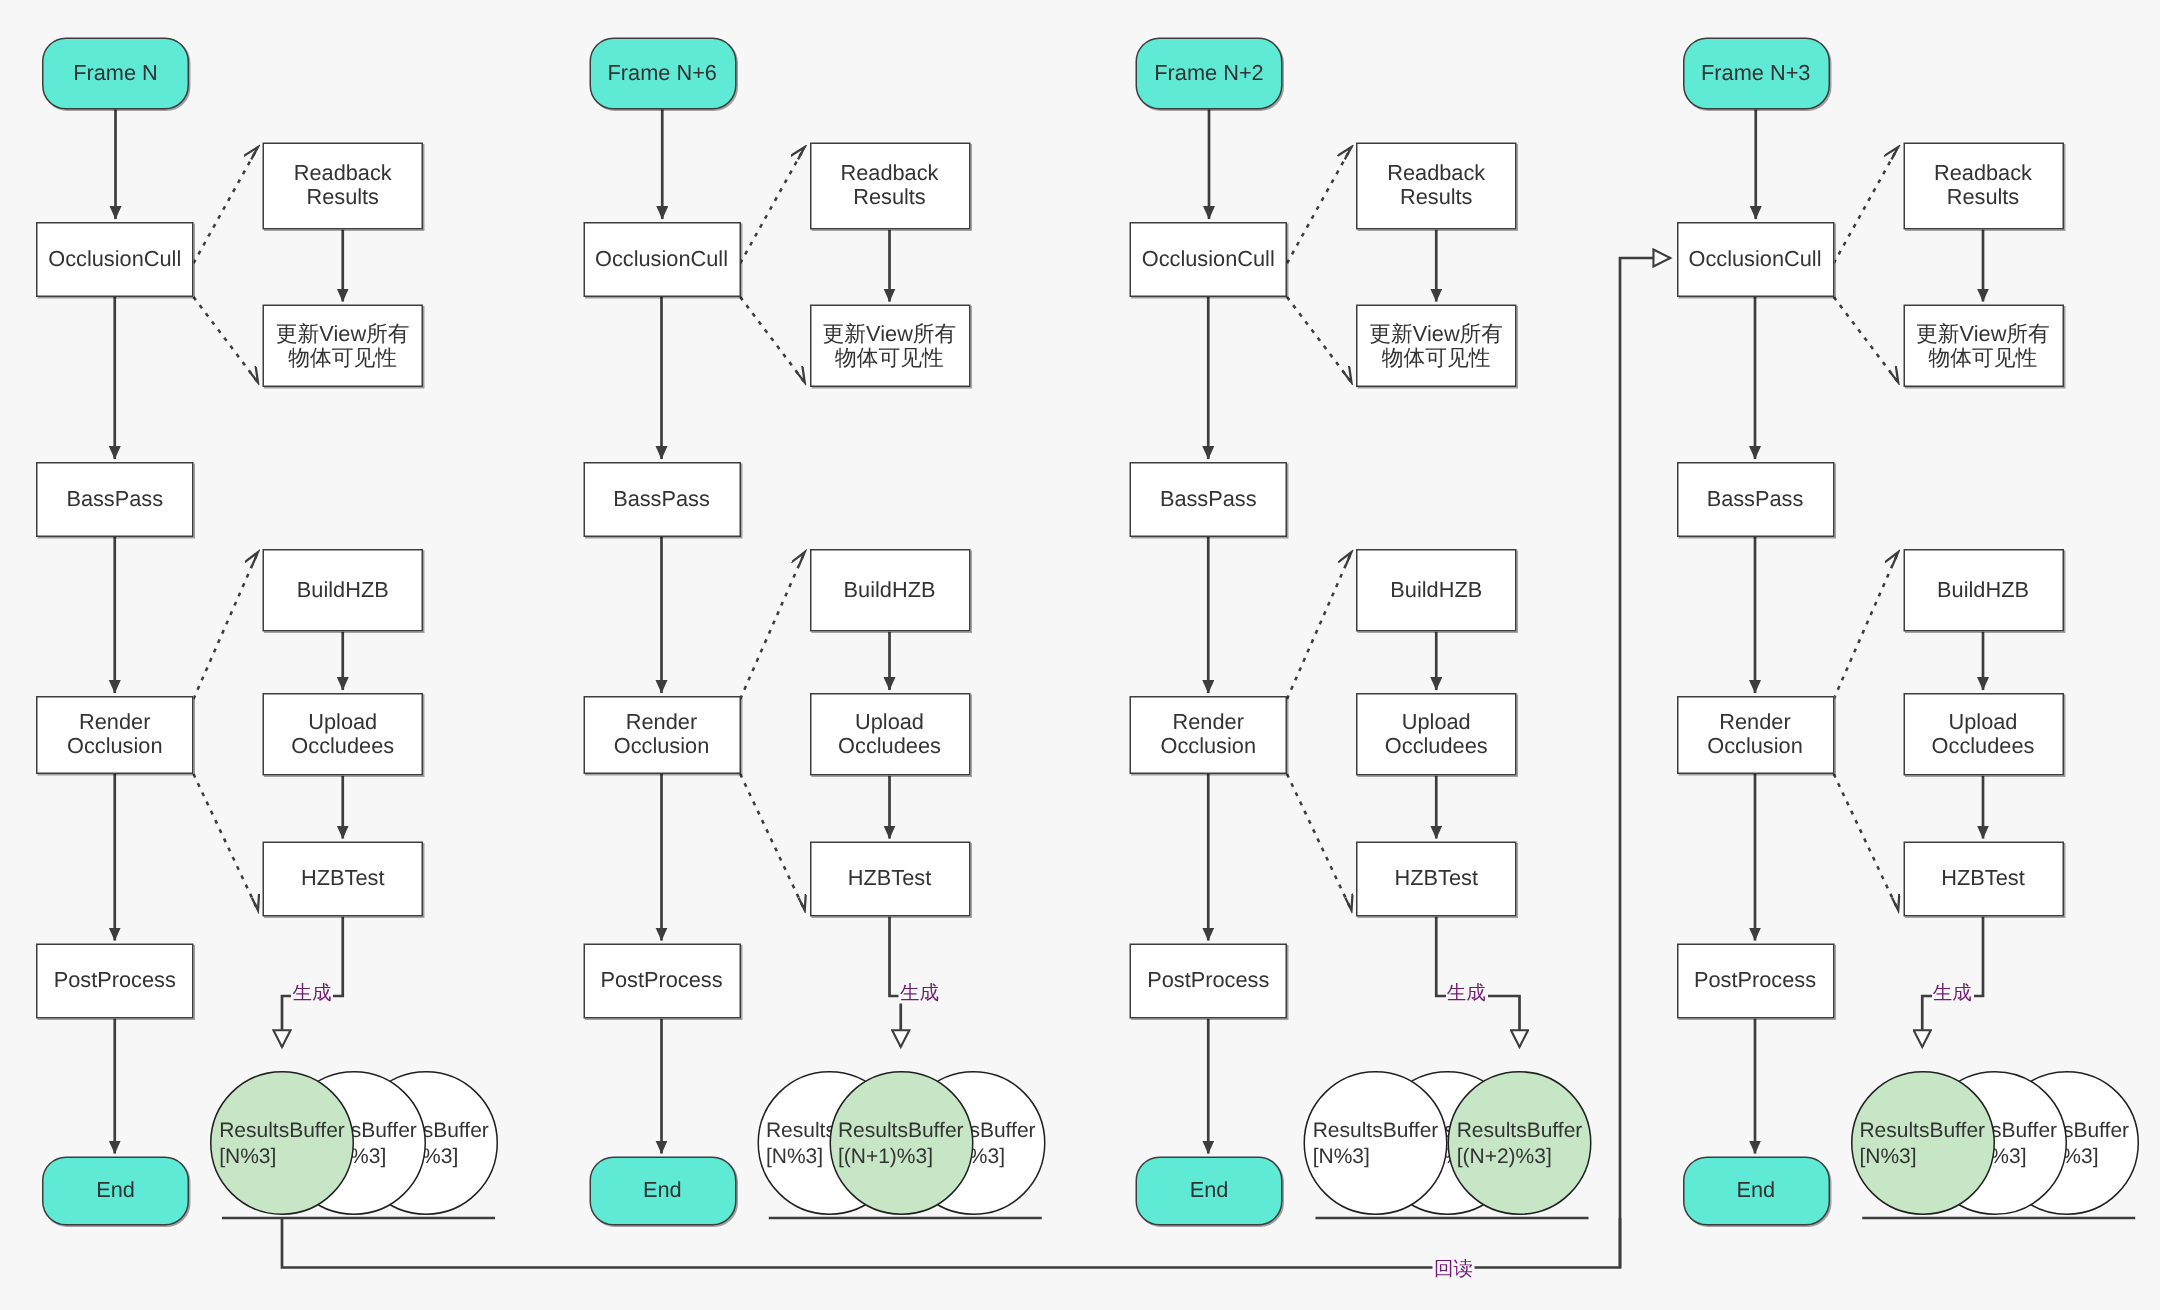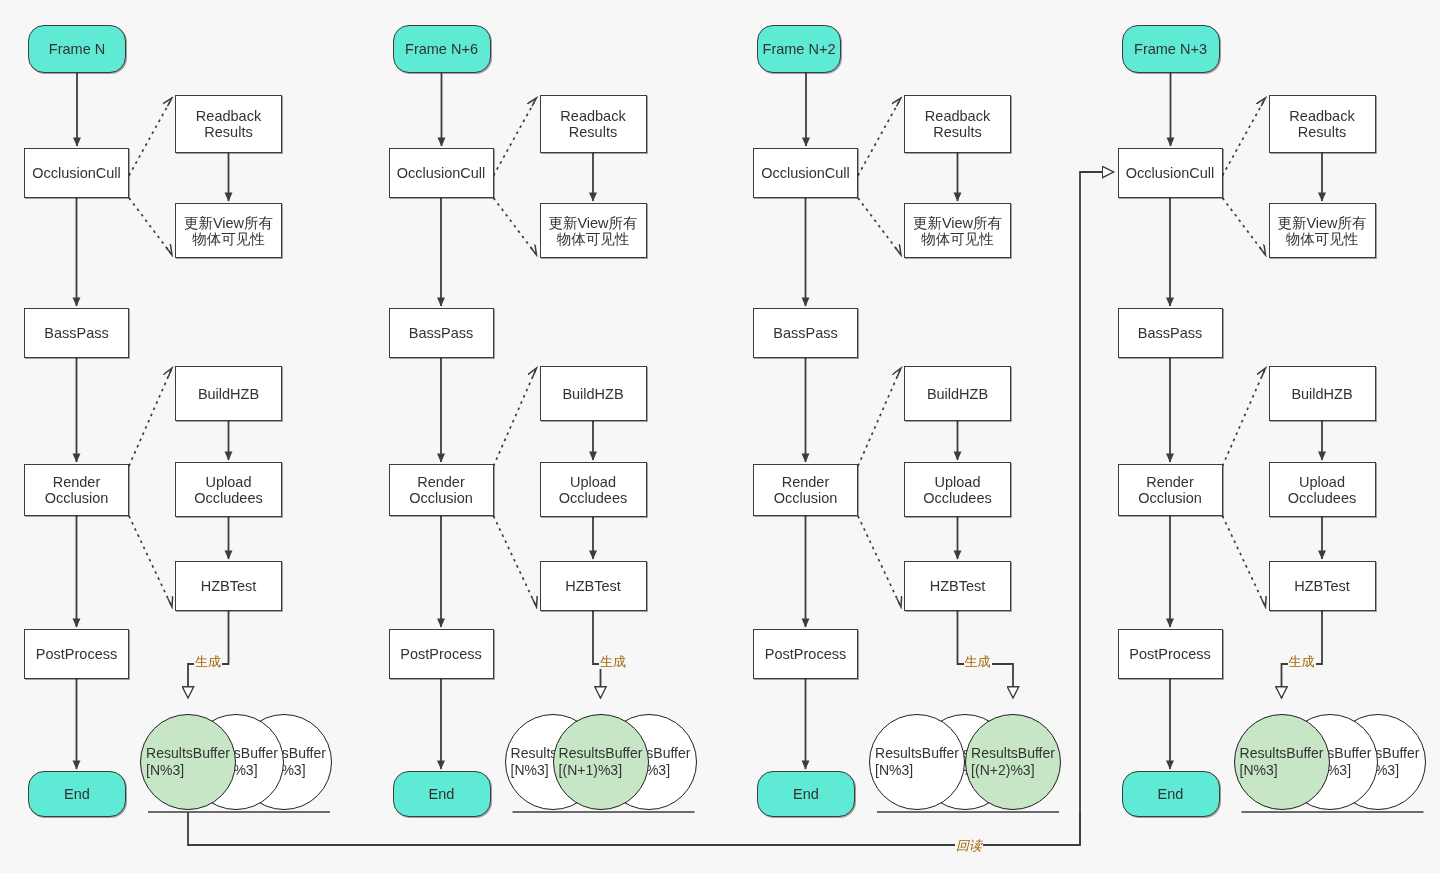--- a/index.html
+++ b/index.html
@@ -35,21 +35,21 @@
     display:flex;align-items:center;justify-content:center;
     color:#333333;
     font-size:14px;line-height:17px;
     white-space:pre-line;
     overflow:hidden;
   }
   .circle.green{background:#c6e6c6;}
   .edgelabel{
     position:absolute;
     background:#f7f7f7;
-    color:#a16207;
+    color:#701a75;
     font-size:13px;
     line-height:15px;
     padding:0 1px;
     white-space:nowrap;
   }
 </style>
 </head>
 <body>
 
 <div id="canvas">
@@ -166,21 +166,21 @@
       <div class="node" style="left: 539.5px; top: 462px; width: 107px; height: 55px;">Upload
 Occludees</div>
       <div class="node" style="left: 539.5px; top: 561px; width: 107px; height: 50px;">HZBTest</div>
       <div class="circle" style="left: 504.5px; top: 714px; width: 96px; height: 96px; z-index: 10;">ResultsBuffer
 [N%3]</div>
       <div class="circle green" style="left: 552.5px; top: 714px; width: 96px; height: 96px; z-index: 30;">ResultsBuffer
 [(N+1)%3]</div>
       <div class="circle" style="left: 600.5px; top: 714px; width: 96px; height: 96px; z-index: 8;">ResultsBuffer
 [(N+2)%3]</div>
       <div class="edgelabel" style="left: 599px; top: 654px;">生成</div>
-      <div class="node terminal" style="left: 757px; top: 25px; width: 84px; height: 48px; border-radius: 16px;">Frame N+2</div>
+      <div class="node terminal" style="left: 757px; top: 25px; width: 98px; height: 48px; border-radius: 16px;">Frame N+2</div>
       <div class="node" style="left: 753px; top: 148px; width: 105px; height: 50px;">OcclusionCull</div>
       <div class="node" style="left: 753px; top: 308px; width: 105px; height: 50px;">BassPass</div>
       <div class="node" style="left: 753px; top: 464px; width: 105px; height: 52px;">Render
 Occlusion</div>
       <div class="node" style="left: 753px; top: 629px; width: 105px; height: 50px;">PostProcess</div>
       <div class="node terminal" style="left: 757px; top: 771px; width: 98px; height: 46px; border-radius: 16px;">End</div>
       <div class="node" style="left: 904px; top: 95px; width: 107px; height: 58px;">Readback
 Results</div>
       <div class="node" style="left: 904px; top: 203px; width: 107px; height: 55px;">更新View所有
 物体可见性</div>
@@ -210,15 +210,15 @@
       <div class="node" style="left: 1268.5px; top: 462px; width: 107px; height: 55px;">Upload
 Occludees</div>
       <div class="node" style="left: 1268.5px; top: 561px; width: 107px; height: 50px;">HZBTest</div>
       <div class="circle green" style="left: 1233.5px; top: 714px; width: 96px; height: 96px; z-index: 30;">ResultsBuffer
 [N%3]</div>
       <div class="circle" style="left: 1281.5px; top: 714px; width: 96px; height: 96px; z-index: 9;">ResultsBuffer
 [(N+1)%3]</div>
       <div class="circle" style="left: 1329.5px; top: 714px; width: 96px; height: 96px; z-index: 8;">ResultsBuffer
 [(N+2)%3]</div>
       <div class="edgelabel" style="left: 1287.5px; top: 654px;">生成</div>
-      <div class="edgelabel" style="left: 955px; top: 838px; font-style: italic;">回读</div>
+      <div class="edgelabel" style="left: 955px; top: 838px;">回读</div>
     </div>
 </div>
 
 </body></html>

